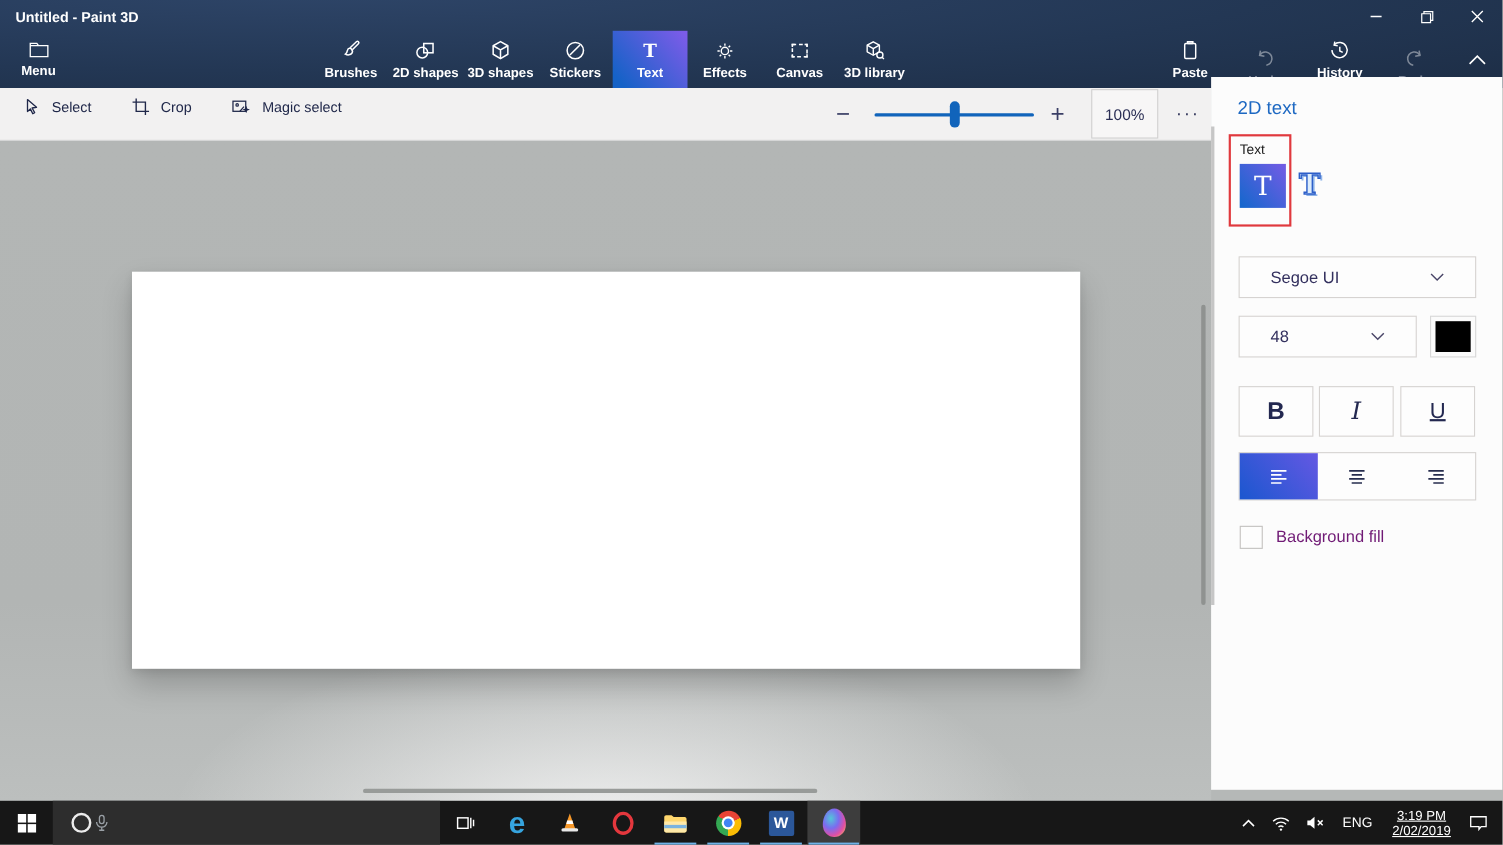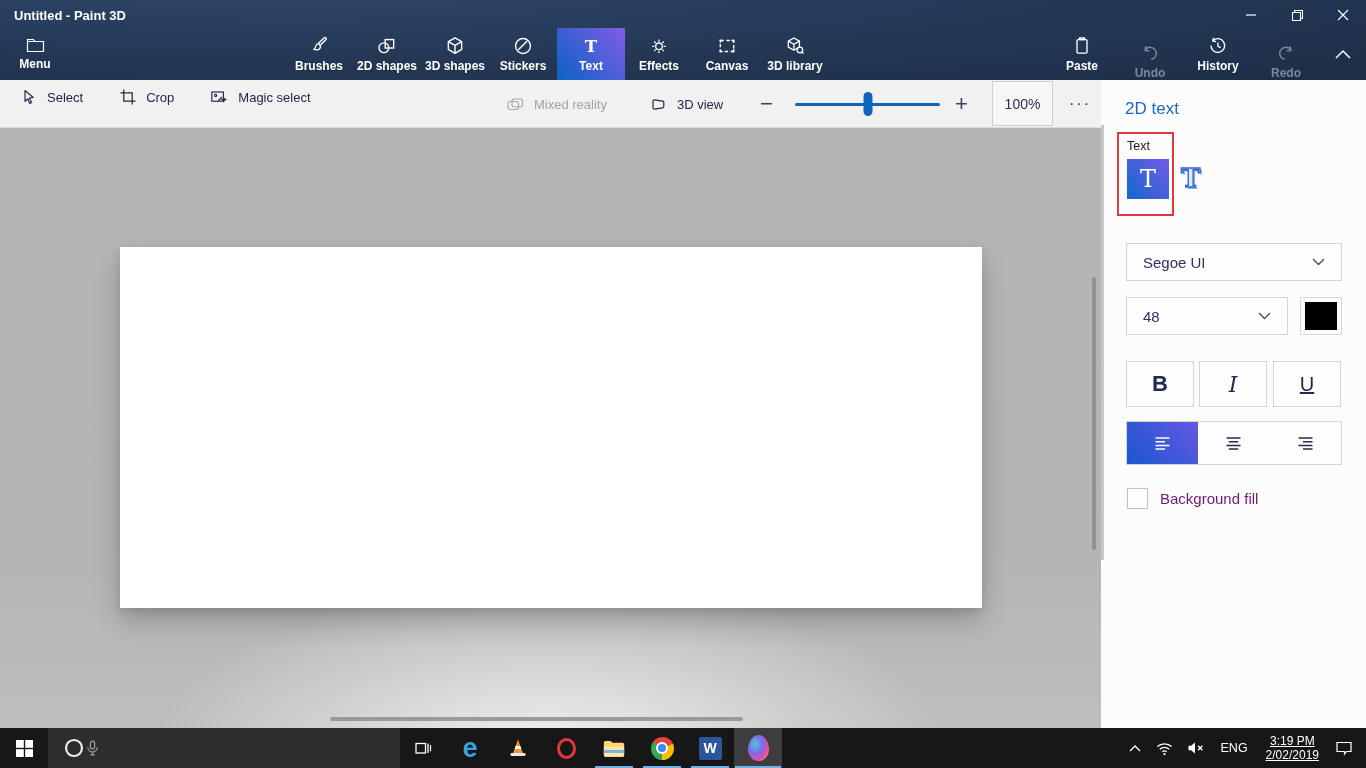--- a/index.html
+++ b/index.html
@@ -54,33 +54,33 @@
       radial-gradient(58% 46% at 50% 104%, rgba(252,252,252,.8), rgba(252,252,252,0) 62%),
       linear-gradient(180deg,#b3b6b5 0%,#b2b5b4 70%,#bcbfbe 100%); }
   .canvas { position:absolute; left:120px; top:119px; width:862px; height:361px; background:#fff;
     box-shadow:0 14px 26px rgba(0,0,0,.20), 0 3px 8px rgba(0,0,0,.10); }
   .v-scrollbar { position:absolute; left:1092px; top:149px; width:4px; height:273px;
     background:#8f9290; border-radius:2px; }
   .h-scrollbar { position:absolute; left:330px; top:589px; width:413px; height:4px;
     background:#989b99; border-radius:2px; }
 
   
-  .side-panel { position:absolute; left:1101px; top:80px; width:265px; height:648px; background:#fcfcfc; }
+  .side-panel { position:absolute; left:1101px; top:70px; width:265px; height:648px; background:#fcfcfc; }
   .panel-scroll { position:absolute; left:0; top:45px; width:3px; height:435px; background:#c6c6c6; }
   .panel-title { position:absolute; left:24px; top:19px; font-size:17px; color:#1d68c2; }
   .annotation-box { position:absolute; left:16px; top:52px; width:57px; height:84px;
     border:2px solid #e0393e; z-index:5; }
   .text-tool-label { position:absolute; left:26px; top:59px; font-size:12.5px; color:#1c1c1c; }
   .tile-2d-text { position:absolute; left:26px; top:79px; width:42px; height:40px;
     background:linear-gradient(50deg,#1767cd 5%,#6f5ce4 95%); display:flex; align-items:center; justify-content:center;
     color:#fff; font-family:"DejaVu Serif", serif; font-size:24px; }
   .tile-3d-text { position:absolute; left:80px; top:83px; font-family:"DejaVu Serif", serif; font-weight:bold;
     font-size:26px; color:#dcecfb; -webkit-text-stroke:1.3px #2d5fc9; text-shadow:2px 2px 0 #8fb4e8; }
   .select-box { position:absolute; height:38px; border:1px solid #d6d3d1; background:#fdfdfd;
-    display:flex; align-items:center; justify-content:space-between; padding:0 16px;
+    display:flex; align-items:center; justify-content:space-between; padding:0 28px;
     font-size:15px; color:#33305e; }
   .font-select { left:25px; top:163px; width:216px; }
   .size-select { left:25px; top:217px; width:162px; }
   .color-swatch { position:absolute; left:199px; top:217px; width:42px; height:38px;
     border:1px solid #d8d8d8; background:#fbfbfb; padding:4px; }
   .color-swatch-inner { width:100%; height:100%; }
   .style-btn { position:absolute; top:281px; width:68px; height:46px; border:1px solid #d6d3d1;
     background:#fdfdfd; display:flex; align-items:center; justify-content:center; color:#232850; }
   .bold-btn { left:25px; font-weight:bold; font-size:22px; }
   .italic-btn { left:98px; font-family:"DejaVu Serif", serif; font-style:italic; font-size:22px; }
@@ -303,37 +303,20 @@
         <g stroke="#20284a" fill="none" stroke-width="1.15">
           <rect x="1.8" y="4" width="11.6" height="9.2"></rect>
           <circle cx="5.6" cy="7.4" r="1.1"></circle>
           <path d="M8 13.2 11.8 9M13.8 9.8l.5 1.3 1.3.5-1.3.5-.5 1.3-.5-1.3-1.3-.5 1.3-.5z"></path>
         </g>
       </svg>
       <span>Magic select</span>
     </div>
   </div>
 
-  <div class="cluster-mid">
-    <div class="tool disabled">
-      <svg width="19" height="17" viewBox="0 0 19 17">
-        <g stroke="#a9a9a9" fill="none" stroke-width="1.15">
-          <rect x="2" y="5.5" width="10.5" height="8" rx="2.2"></rect>
-          <rect x="6" y="3" width="10.5" height="8" rx="2.2"></rect>
-        </g>
-      </svg>
-      <span>Mixed reality</span>
-    </div>
-    <div class="tool">
-      <svg width="19" height="17" viewBox="0 0 19 17">
-        <path d="M4 5.3c0-.9.8-1.5 1.6-1.4l8 1.3c.7.1 1.2.7 1.2 1.4v3.8c0 .7-.5 1.3-1.2 1.4l-8 1.3c-.8.1-1.6-.5-1.6-1.4z" stroke="#20284a" stroke-width="1.2" fill="none"></path>
-      </svg>
-      <span>3D view</span>
-    </div>
-  </div>
 
   <div class="zoom-out">−</div>
   <div class="zoom-slider">
     <div class="zoom-thumb"></div>
   </div>
   <div class="zoom-in">+</div>
   <div class="zoom-level-box">100%</div>
   <div class="more-btn">···</div>
 </div>
 

